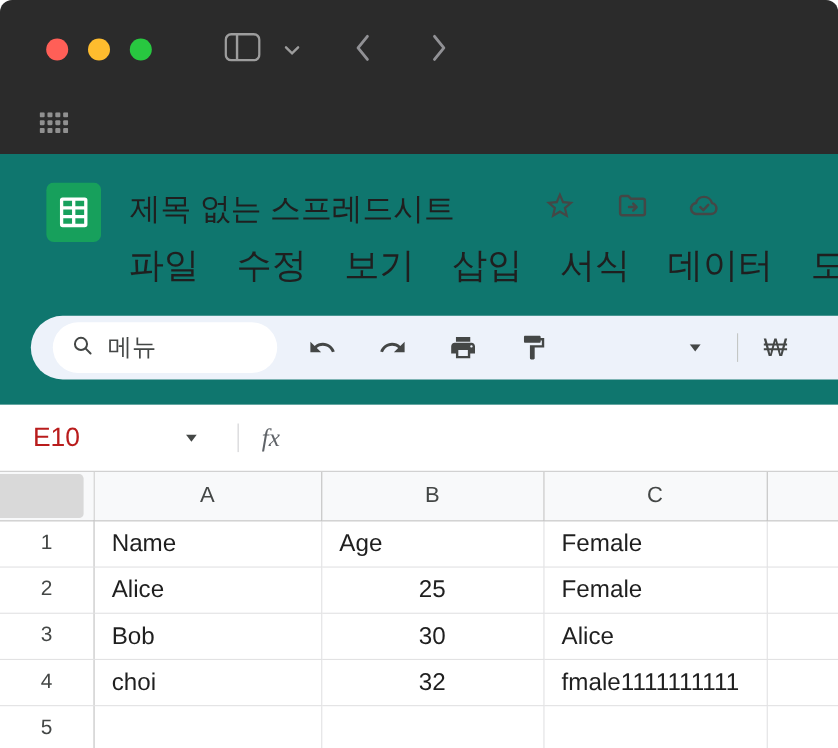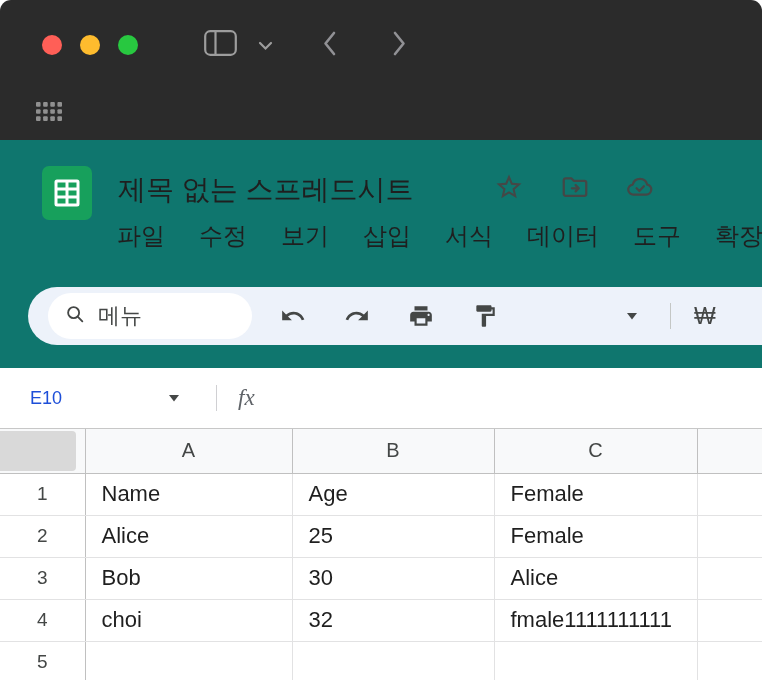--- a/index.html
+++ b/index.html
@@ -20,56 +20,56 @@
   .nav-fwd{position:absolute;left:392px;top:31px;line-height:0}
   .grid-btn{position:absolute;left:36px;top:102px;line-height:0}
 
   
   .app-top{position:absolute;top:140px;left:0;width:100%;height:228px;background:#0f766e}
   .logo{position:absolute;left:42px;top:26px;line-height:0}
   .doc-title{position:absolute;left:118px;top:31px;font-size:28px;color:#1f1f1f;white-space:nowrap}
   .hdr-icon{position:absolute;top:32px;line-height:0}
   .star{left:494px}.folder{left:558px}.cloud{left:622px}
   .menubar{position:absolute;left:117px;top:80px;display:flex;gap:34px;white-space:nowrap}
-  .menu-item{font-size:24px;color:#1f1f1f}
+  .menu-item{font-size:32px;color:#1f1f1f}
 
   
   .pill{position:absolute;left:28px;top:147px;width:790px;height:58px;background:#edf2fa;border-radius:29px}
   .search{position:absolute;left:20px;top:6px;width:204px;height:46px;background:#fff;border-radius:23px;
           display:flex;align-items:center;padding-left:16px;gap:12px}
   .search input{border:none;outline:none;background:transparent;font-size:22px;color:#444746;width:130px;font-family:Liberation Serif, serif}
   .search input::placeholder{color:#444746;opacity:1}
   .tb-icon{position:absolute;top:16px;line-height:0}
   .undo{left:252px}.redo{left:316px}.print{left:380px}.roller{left:444px}
   .zoom{position:absolute;left:500px;top:0;height:58px;line-height:58px;font-size:22px;color:#444746}
   .zoom-caret{position:absolute;left:598px;top:26px;line-height:0}
   .tb-div{position:absolute;left:642px;top:16px;width:1px;height:26px;background:#c4c7c5}
   .won{position:absolute;left:666px;top:0;height:58px;line-height:58px;font-size:23px;color:#444746}
 
   
   .fbar{position:absolute;top:368px;left:0;width:100%;height:61px;background:#fff;border-bottom:1px solid #c7c7c7}
-  .namebox{position:absolute;left:30px;top:0;height:60px;line-height:60px;font-size:18px;color:#1d4ed8}
+  .namebox{position:absolute;left:30px;top:0;height:60px;line-height:60px;font-size:24px;color:#b91c1c}
   .nb-caret{position:absolute;left:168px;top:27px;line-height:0}
   .fbar-div{position:absolute;left:216px;top:17px;width:1px;height:26px;background:#d0d0d3}
   .fx{position:absolute;left:238px;top:0;height:60px;line-height:60px;font-style:italic;font-size:23px;color:#5f6368;
       font-family:Liberation Serif, serif}
 
   
   .grid-area{position:absolute;top:429px;left:0;right:0;bottom:0;background:#fff;overflow:hidden}
   table.sheet{border-collapse:collapse;table-layout:fixed;width:762px}
   .sheet th,.sheet td{font-weight:normal;overflow:hidden;white-space:nowrap}
   .hrow th{height:44px;background:#f8f9fa;border-right:1px solid #c0c0c0;border-bottom:1px solid #c0c0c0;
            font-size:20px;color:#444746;text-align:center}
   th.corner{position:relative}
   .corner-shade{position:absolute;left:0;top:2px;width:76px;height:40px;background:#d9d9d9;border-radius:0 4px 4px 0}
   th.rowhead{height:42px;background:#fff;border-right:1px solid #c0c0c0;border-bottom:1px solid #e2e2e3;
              font-size:19px;color:#444746;text-align:center}
   .sheet td{height:42px;border-right:1px solid #e2e2e3;border-bottom:1px solid #e2e2e3;
             font-size:22px;color:#1f1f1f;padding:0 16px}
-  td.num{text-align:left}
+  td.num{text-align:center}
 </style>
 </head>
 <body>
 
 <div class="window">
 
   <div class="chrome">
     <div class="traffic">
       <span class="tl red"></span>
       <span class="tl yellow"></span>

